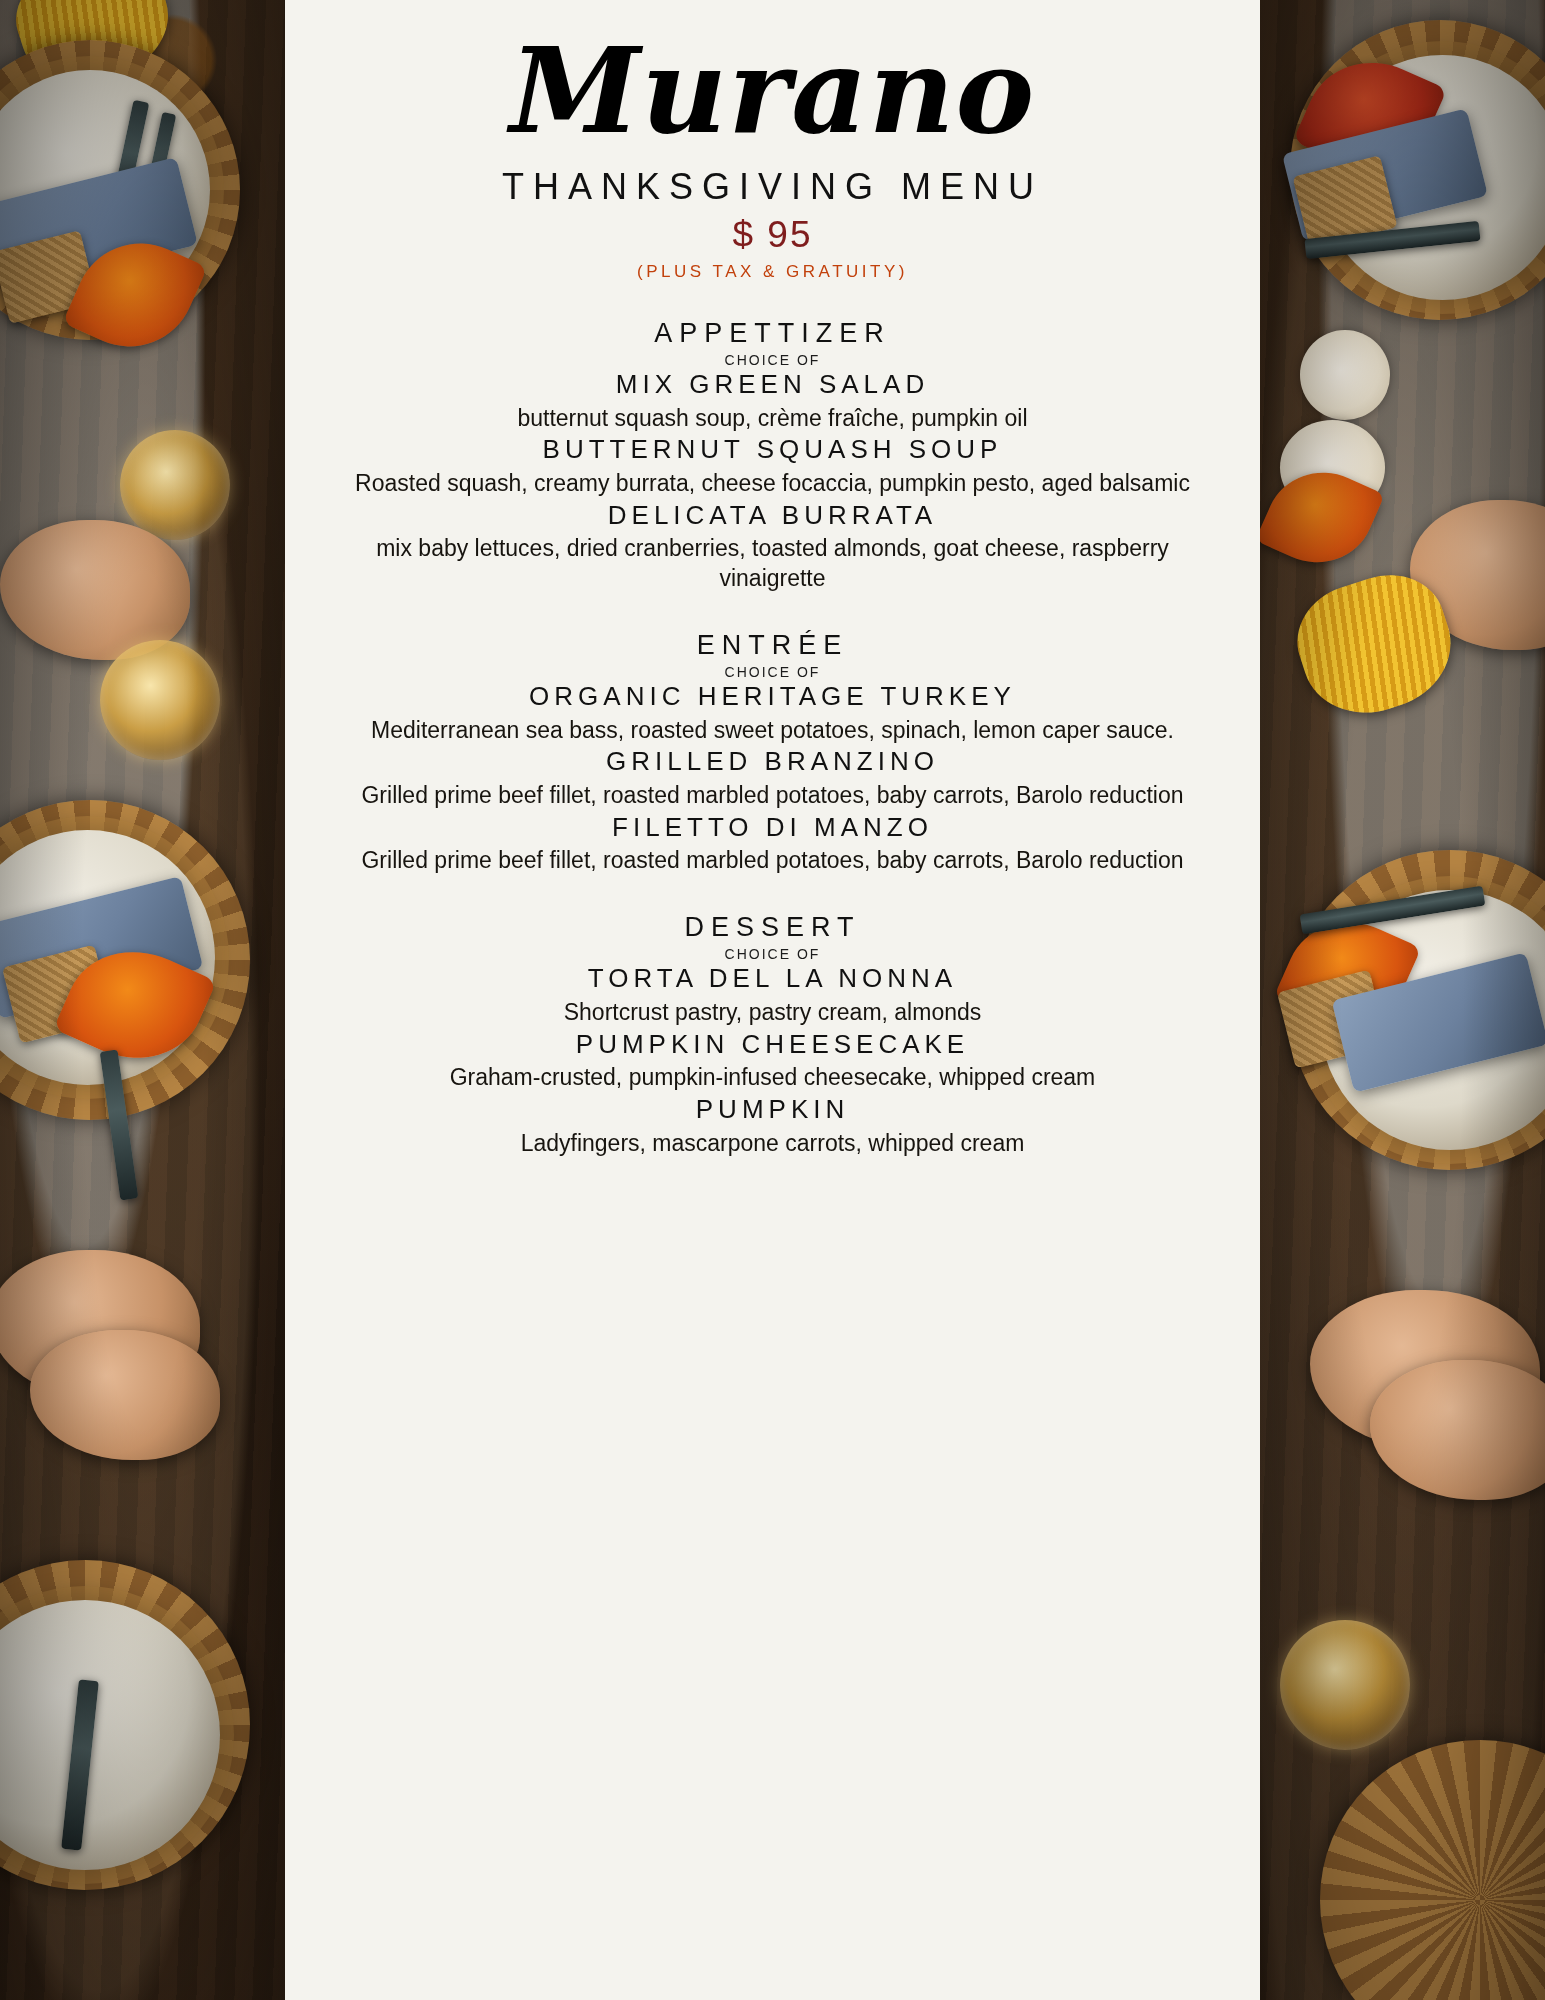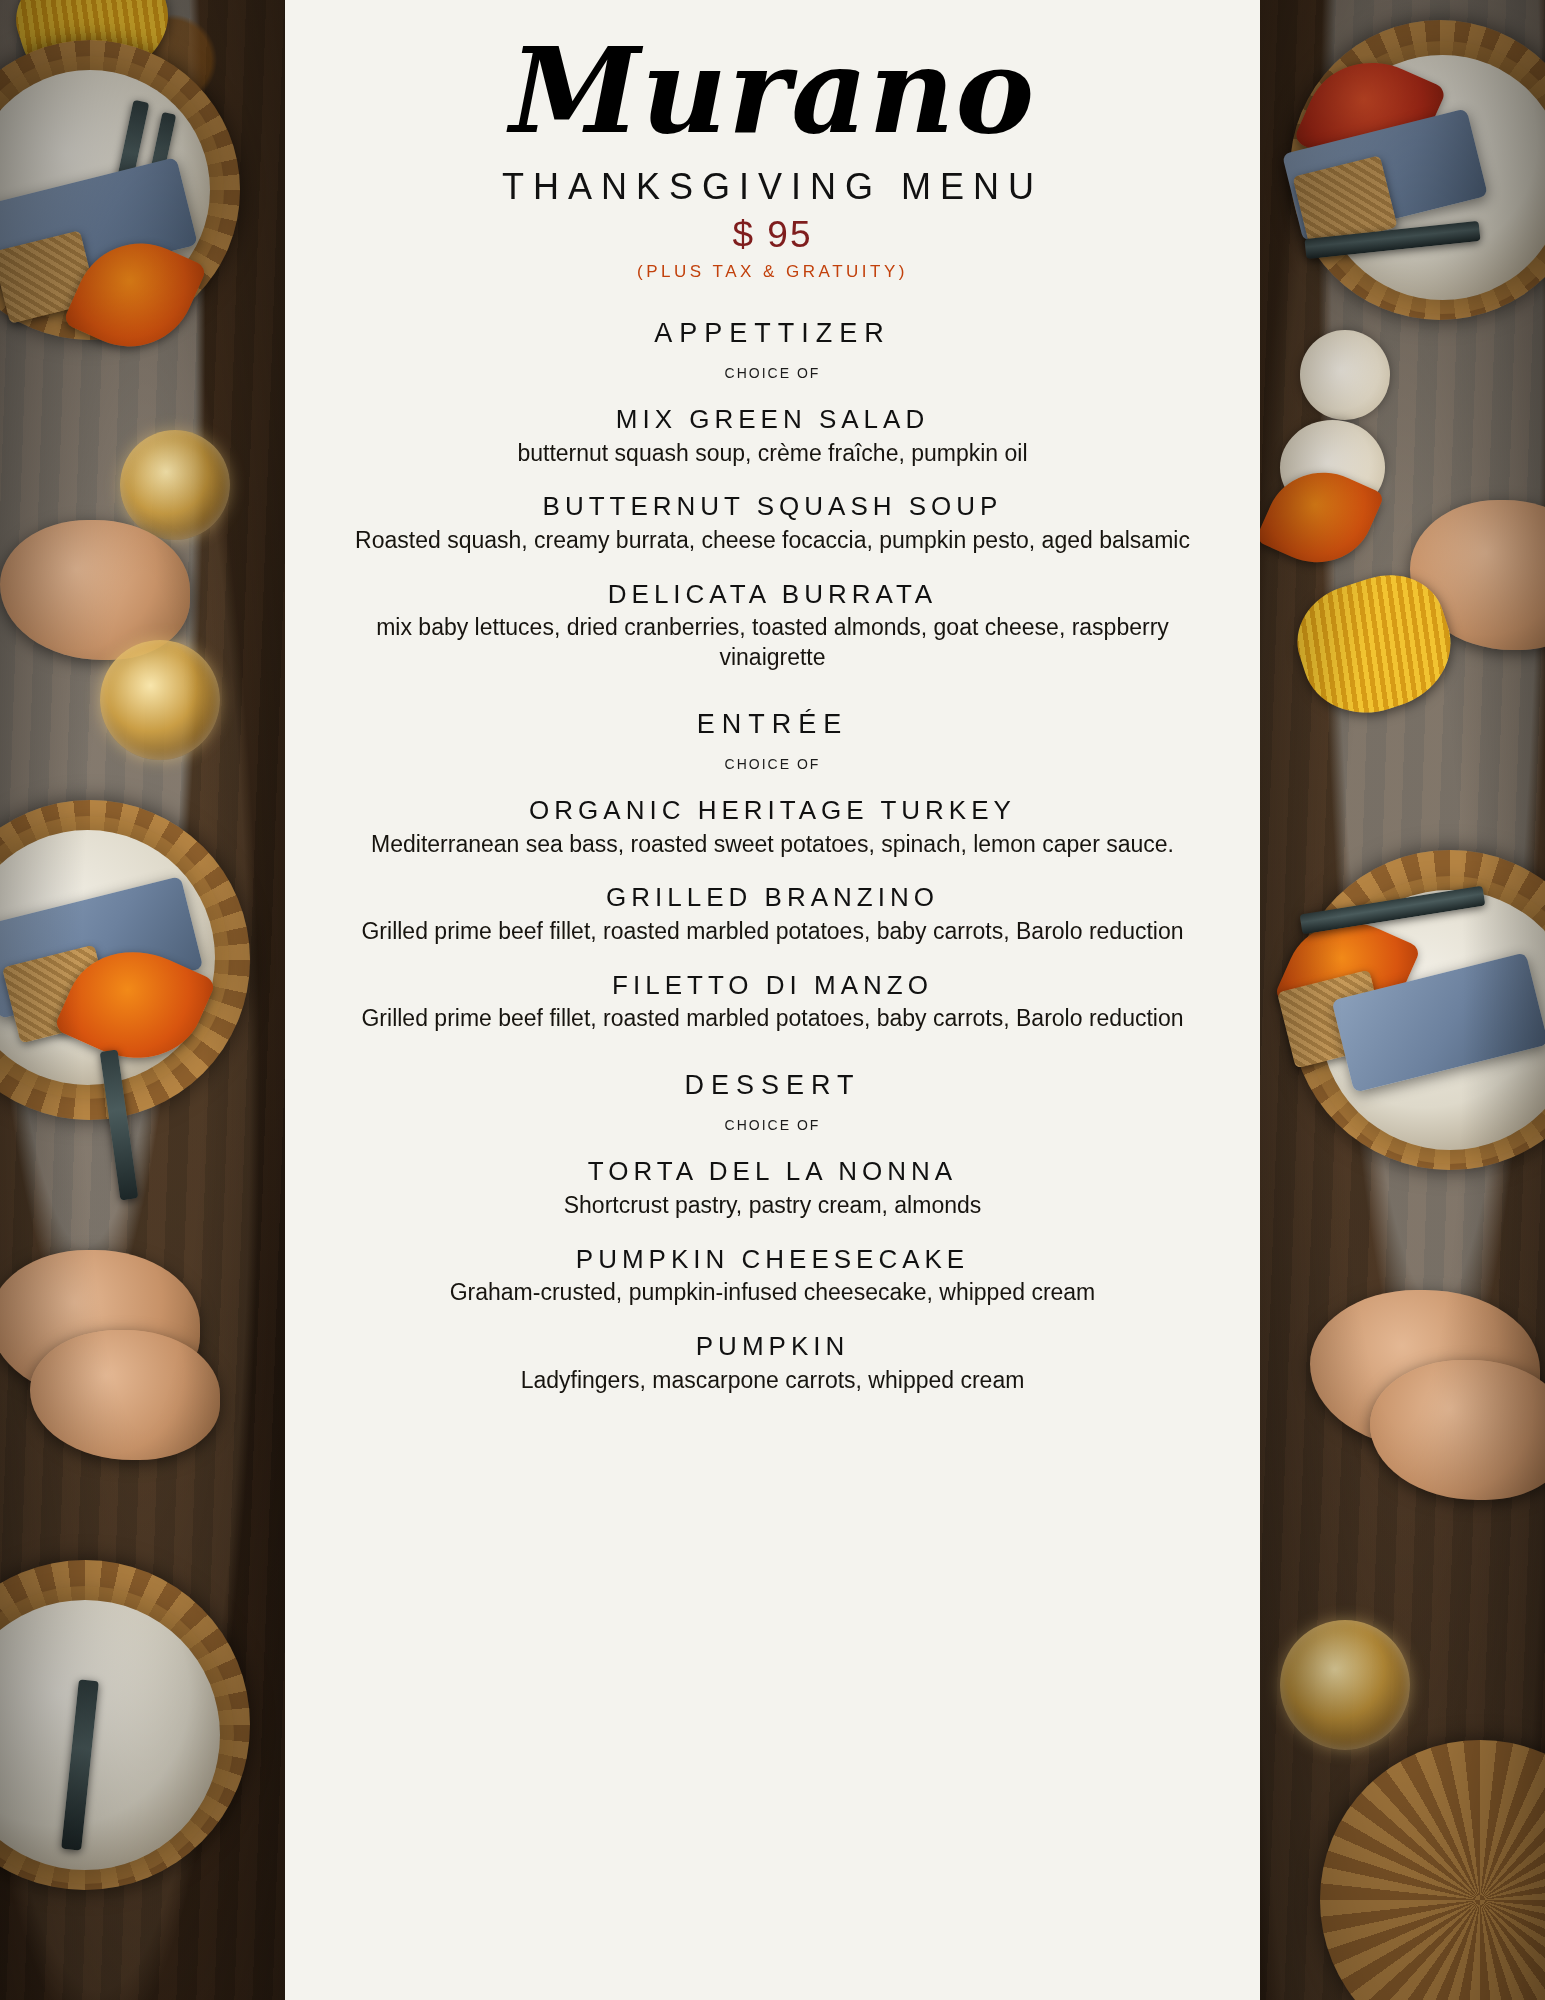--- a/index.html
+++ b/index.html
@@ -165,25 +165,25 @@
 
   .section { margin-top: 36px; }
   .section-title {
     font-size: 27px;
     letter-spacing: 7px;
     color: #111;
   }
   .choice-of {
     font-size: 14px;
     letter-spacing: 2px;
-    margin-top: 16px;
+    margin-top: 3px;
     color: #1c1c1c;
   }
 
-  .dish { margin-top: 22px; }
+  .dish { }
   .dish:first-of-type { margin-top: 8px; }
   .dish-name {
     font-size: 26px;
     letter-spacing: 5px;
     color: #111;
     line-height: 1.25;
   }
   .dish-desc {
     font-size: 23px;
     line-height: 1.3;

